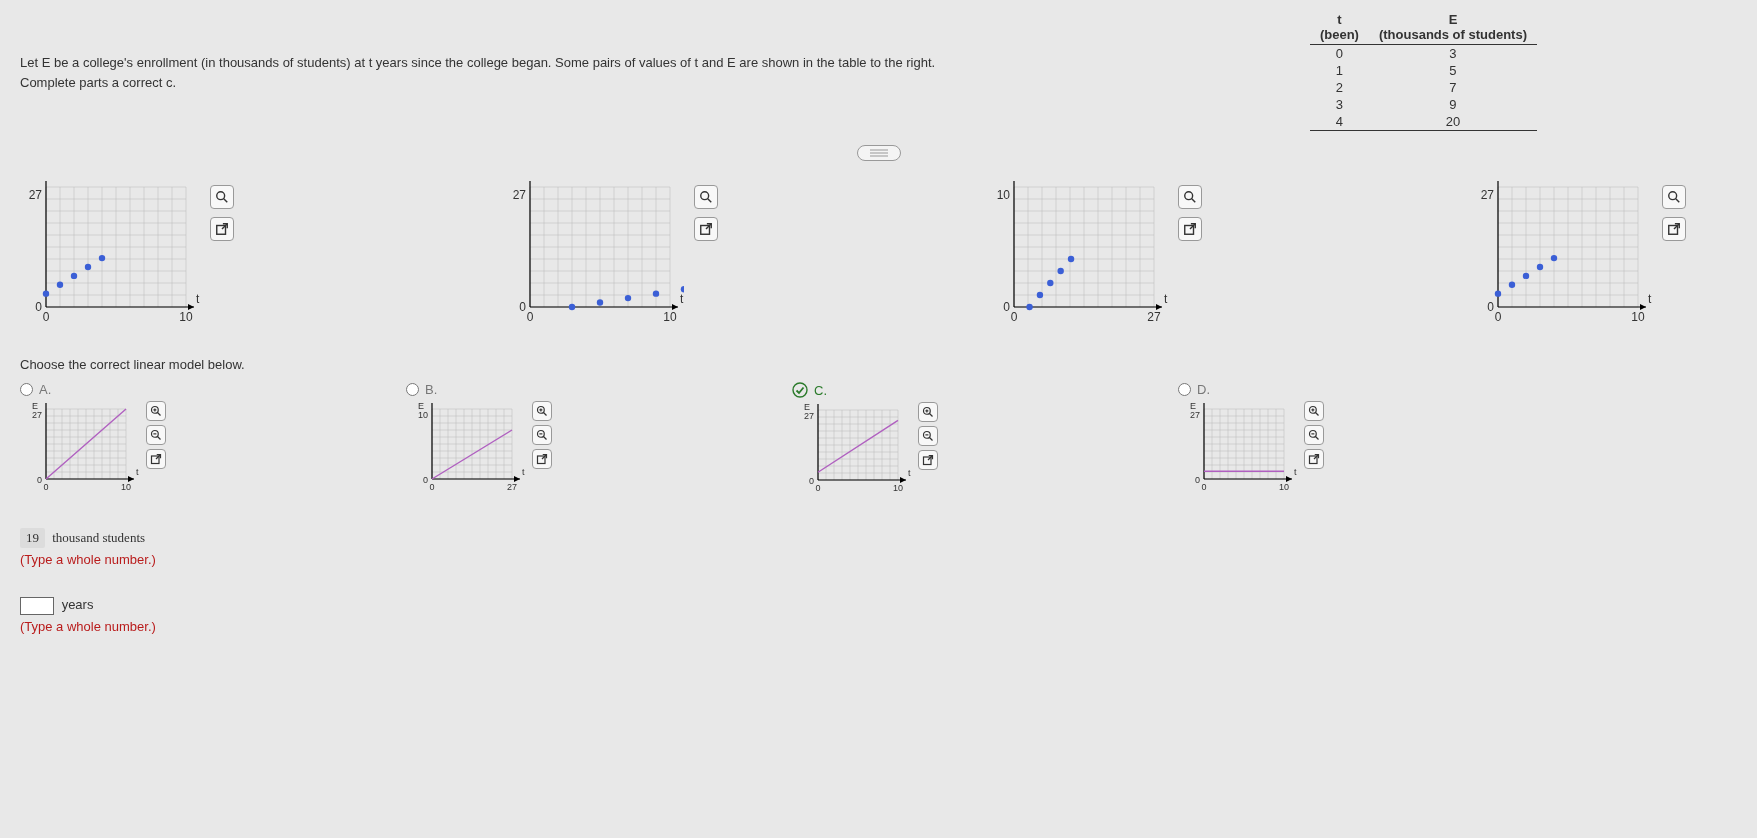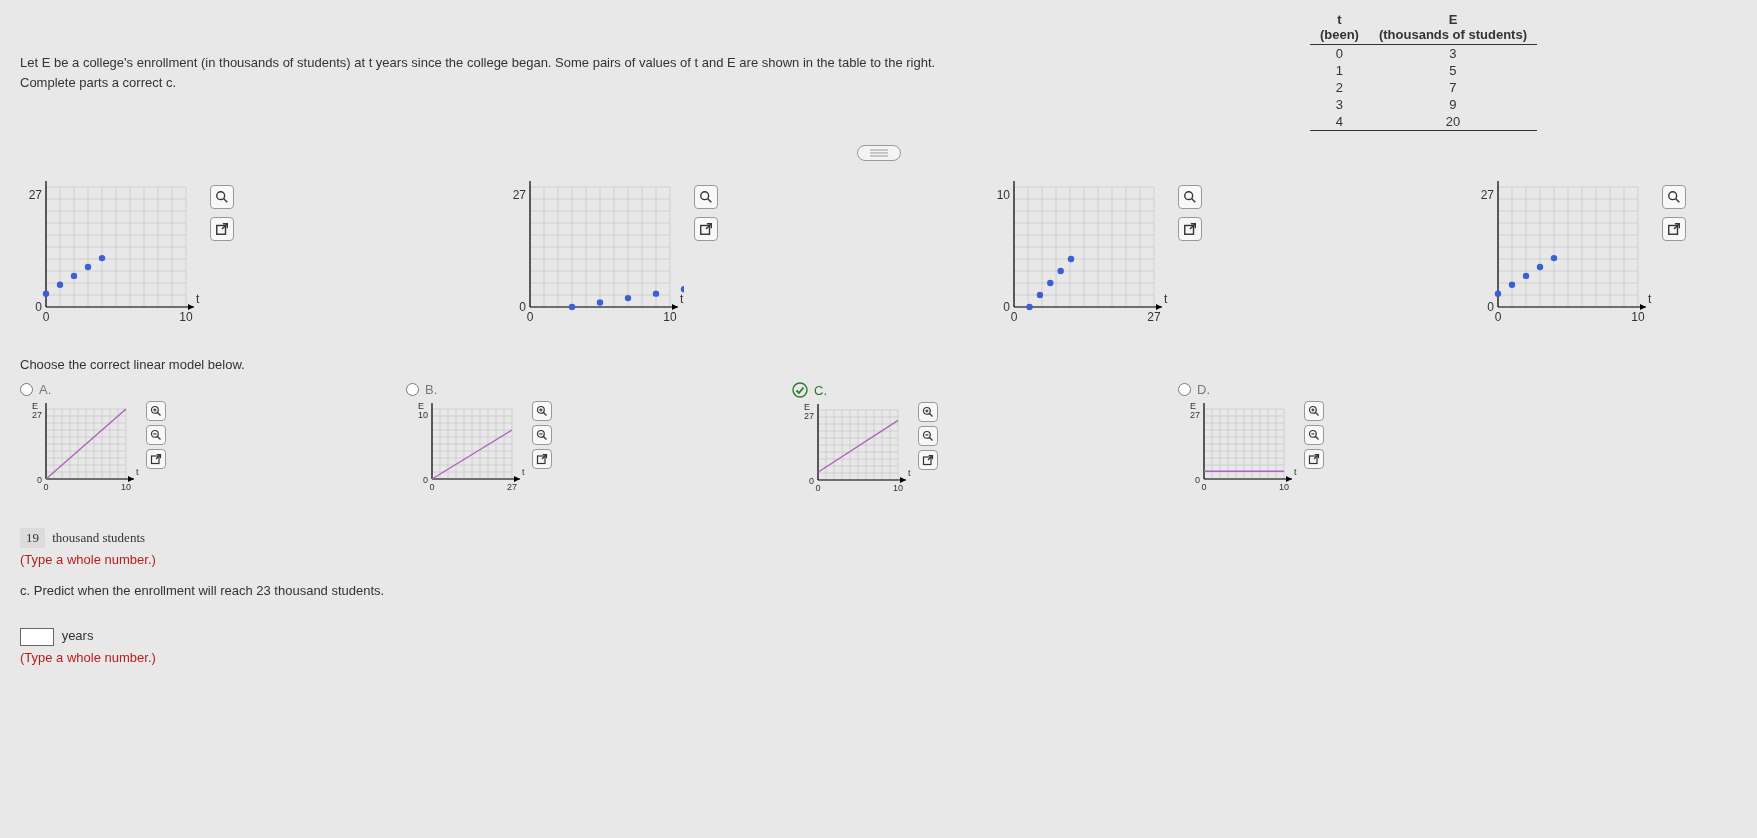--- a/index.html
+++ b/index.html
@@ -635,19 +635,18 @@
 
 <div class="part-b">
   <div style="margin-top:16px;font-family:Liberation Serif, serif;">
     <span class="answer-box">19</span>
     <span>thousand students</span>
   </div>
   <div class="note">(Type a whole number.)</div>
 </div>
 
 <div class="part-c">
-  <div>c. Predict when the enrollment will reach 23 thousand students.</div>
   <div style="margin-top:30px;">
     <input class="input-blank" style="">
     <span>years</span>
   </div>
   <div class="note">(Type a whole number.)</div>
 </div>
 
 </body></html>

